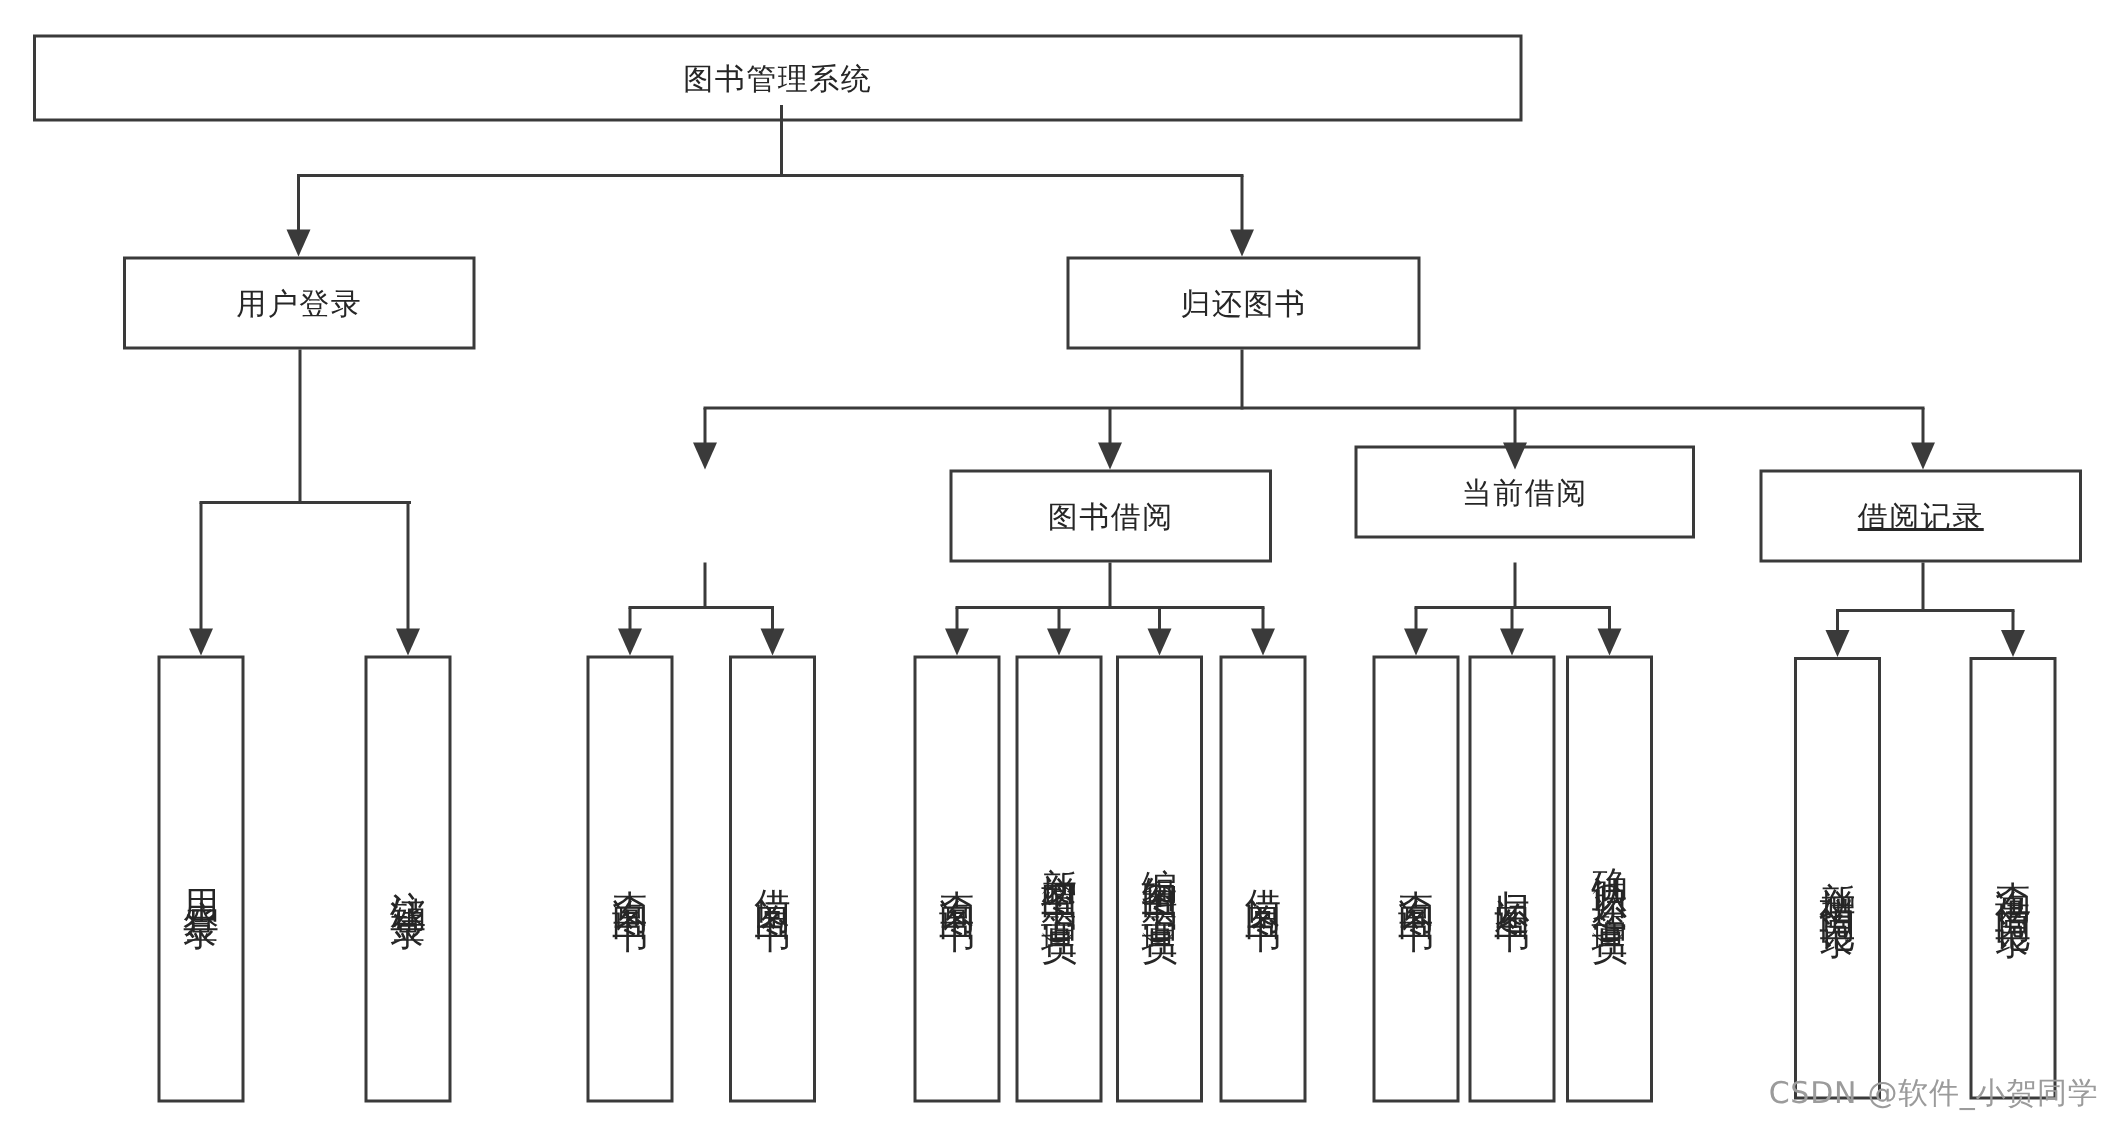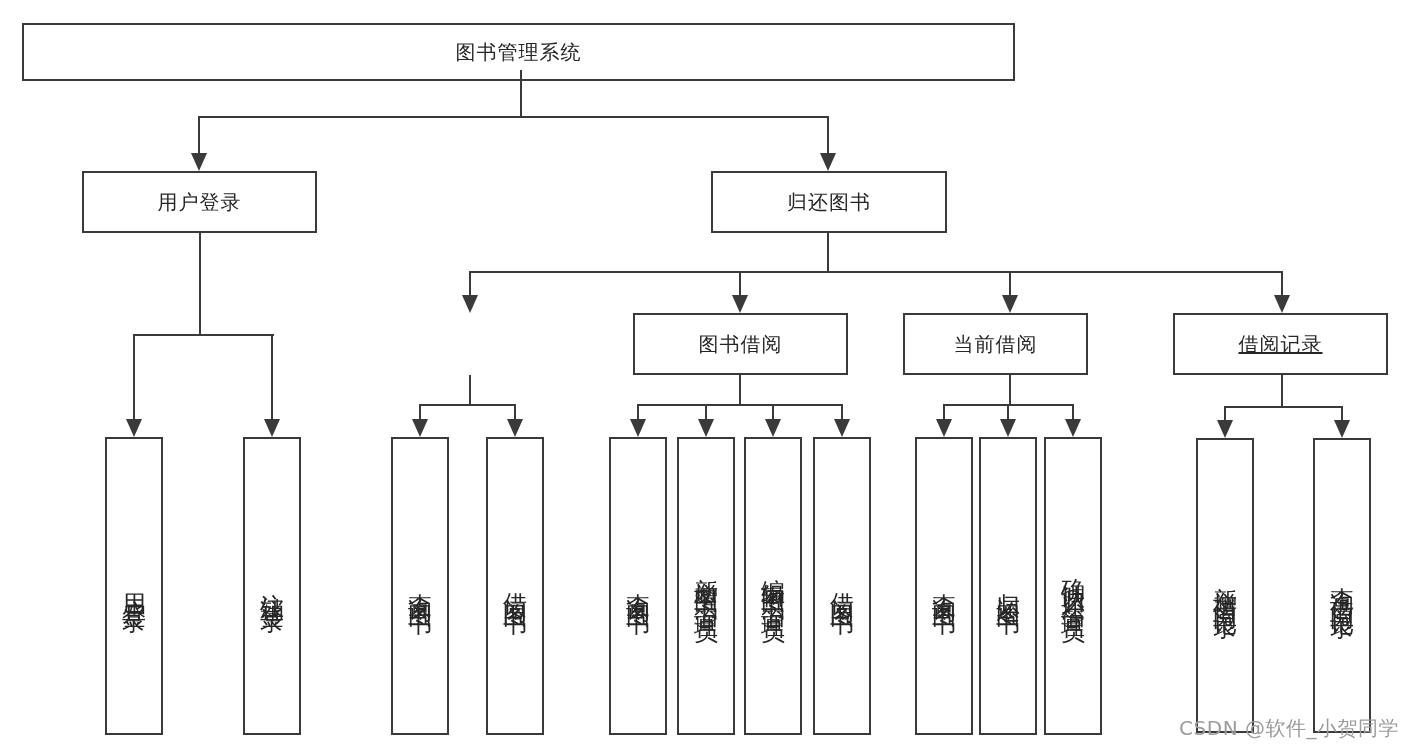--- a/index.html
+++ b/index.html
@@ -66,21 +66,21 @@
   <div class="node h" style="left:82px; top:171px; width:235px; height:62px;">
     <span>用户登录</span>
   </div>
   <div class="node h" style="left:711px; top:171px; width:236px; height:62px;">
     <span>归还图书</span>
   </div>
 
   <div class="node h" style="left:633px; top:313px; width:215px; height:62px;">
     <span>图书借阅</span>
   </div>
-  <div class="node h" style="left:903px; top:313px; width:185px; height:62px;">
+  <div class="node h" style="left:903px; top:297px; width:227px; height:62px;">
     <span>当前借阅</span>
   </div>
   <div class="node h" style="left:1173px; top:313px; width:215px; height:62px;text-decoration:underline;">
     <span>借阅记录</span>
   </div>
 
   <div class="node v" style="left:105px; top:437px; width:58px; height:298px;">
     <span>用户登录</span>
   </div>
   <div class="node v" style="left:243px; top:437px; width:58px; height:298px;">

